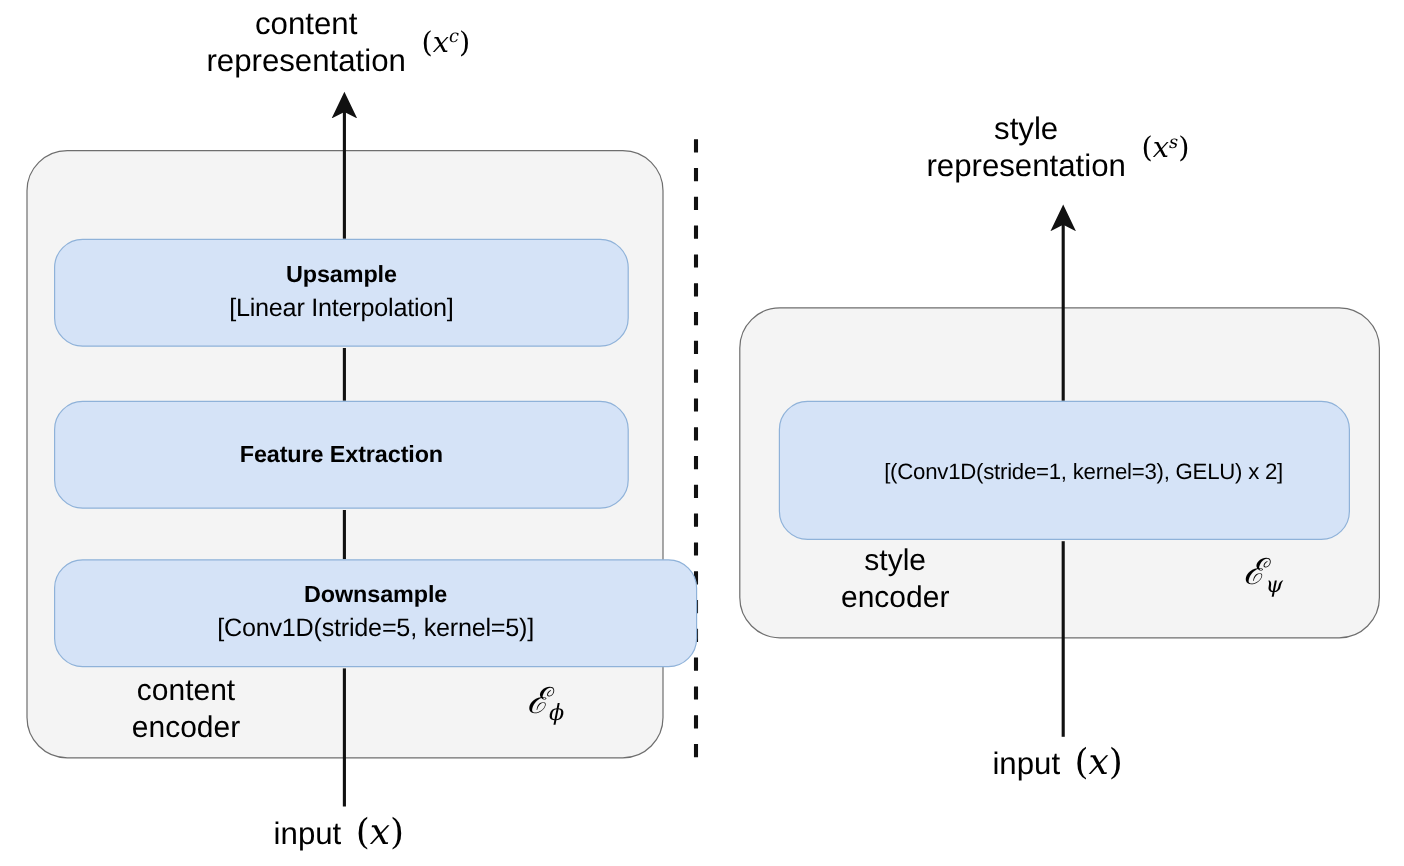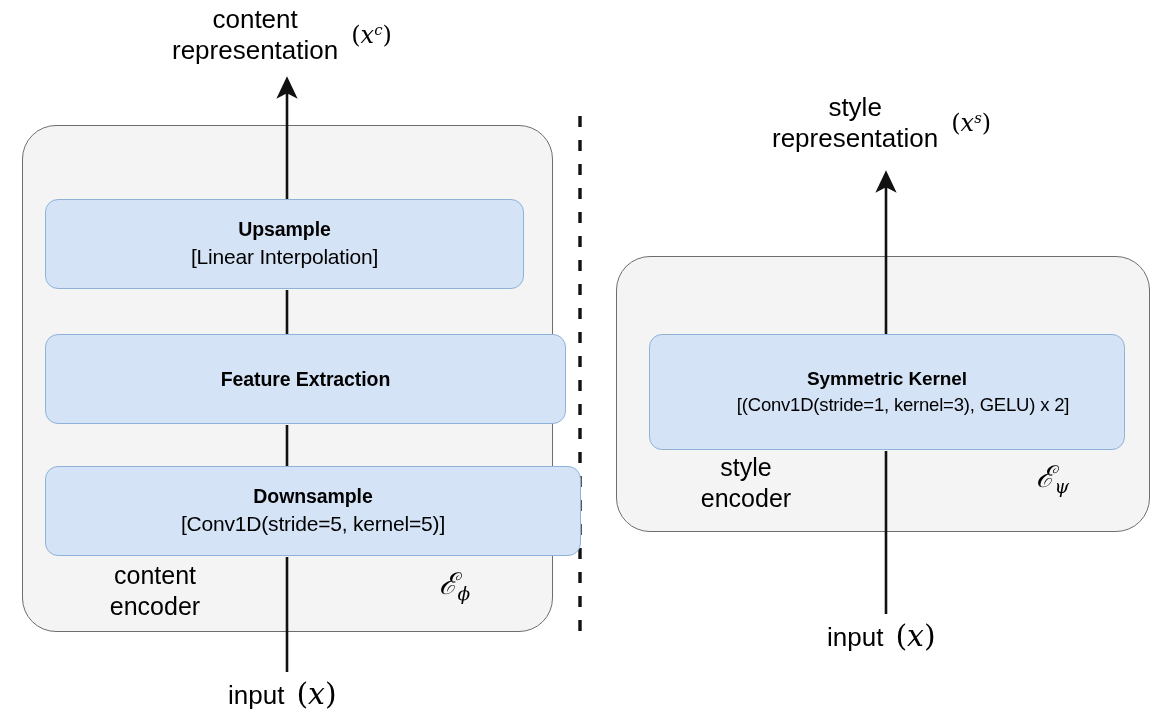--- a/index.html
+++ b/index.html
@@ -35,21 +35,21 @@
   #style-encoder-container {
     left: 616px; top: 256px;
     width: 534px; height: 276px;
   }
 
   
   .block {
     position: absolute;
     background: #d5e3f7;
     border: 1.4px solid #8fb2d9;
-    border-radius: 13px;
+    border-radius: 24px;
     box-sizing: border-box;
     display: flex;
     flex-direction: column;
     align-items: center;
     justify-content: center;
     text-align: center;
     z-index: 3;
   }
   .block-title {
     font-weight: bold;
@@ -59,21 +59,21 @@
   }
   .block-sub {
     font-weight: normal;
     font-size: 21px;
     line-height: 1.2;
     letter-spacing: -0.2px;
     margin-top: 3px;
   }
 
   #block-upsample      { left: 45px;  top: 199px; width: 479px; height: 90px; }
-  #block-feature-left  { left: 45px;  top: 334px; width: 521px; height: 90px; }
+  #block-feature-left  { left: 45px;  top: 334px; width: 479px; height: 90px; }
   #block-downsample    { left: 45px;  top: 466px; width: 536px; height: 90px; }
   #block-feature-right { left: 649px; top: 334px; width: 476px; height: 116px; }
   #block-feature-right .block-title { font-size: 19px; }
   #block-feature-right .block-sub   { font-size: 18.5px; margin-left: 32px; }
 
   
   .encoder-label {
     position: absolute;
     font-size: 25px;
     line-height: 1.22;
@@ -209,21 +209,20 @@
 
   <div class="input-label" id="content-input-label">
     <span class="input-text">input</span>
     <span class="input-math"><span>(</span><i>x</i><span>)</span></span>
   </div>
 
   <div class="encoder-container" id="style-encoder-container"></div>
 
   <div class="block" id="block-feature-right">
     <div class="block-title">
-      <div>Symmetric Kernel</div>
     </div>
     <div class="block-sub">[(Conv1D(stride=1, kernel=3), GELU) x 2]</div>
   </div>
 
   <div class="encoder-label" id="style-encoder-label">
     <div>style</div>
     <div>encoder</div>
   </div>
 
   <div class="script-e math" id="style-encoder-symbol"><span>ℰ</span><span class="sub">ψ</span></div>

